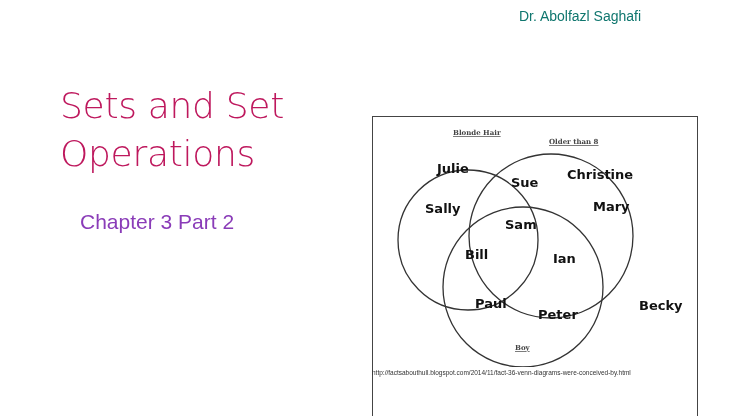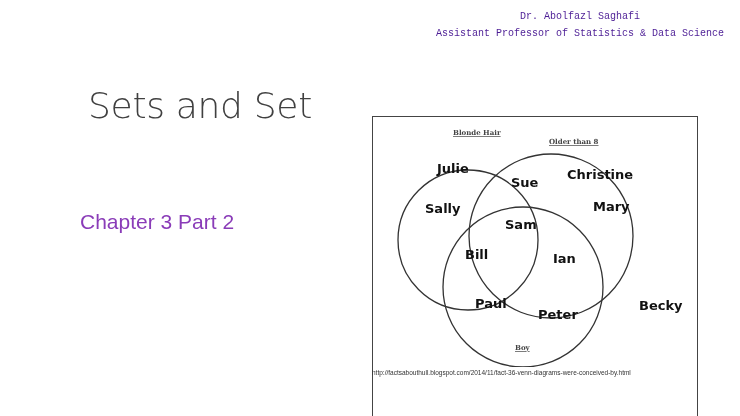--- a/index.html
+++ b/index.html
@@ -1,33 +1,33 @@
 <!DOCTYPE html>
 <html><head>
 <meta charset="utf-8">
 <style>
   html, body { margin:0; padding:0; background:#ffffff; }
   body { width:740px; height:416px; position:relative; overflow:hidden; font-family:"Liberation Sans", sans-serif; }
-  .header { position:absolute; right:10px; top:8px; width:300px; text-align:center; font-family:Liberation Mono, monospace; font-size:10px; color:#4c1d95; line-height:17px; }
-  .title { position:absolute; left:60px; top:82px; width:280px; text-align:center; font-family:"DejaVu Sans", sans-serif; font-weight:200; font-size:36px; line-height:48px; color:#404040; letter-spacing:-0.3px; }
+  .header { position:absolute; right:10px; top:8px; width:300px; text-align:center; font-family:Liberation Sans, sans-serif; font-size:14px; color:#0f766e; line-height:17px; }
+  .title { position:absolute; left:60px; top:82px; width:280px; font-family:"DejaVu Sans", sans-serif; font-weight:200; font-size:36px; line-height:48px; color:#be185d; letter-spacing:-0.3px; }
   .subtitle { position:absolute; left:80px; top:210px; width:240px; text-align:left; font-size:21px; color:#8a3cb8; }
   .figure { position:absolute; left:372px; top:116px; width:326px; height:312px; border:1.5px solid #444; box-sizing:border-box; background:#fff; }
   .figure svg { position:absolute; left:0; top:0; }
   .caption { position:absolute; left:372px; top:369px; font-size:6.5px; color:#333; white-space:nowrap; }
 </style>
 </head>
 <body>
 
 <div class="header">
   <div>Dr. Abolfazl Saghafi</div>
-  <div>Assistant Professor of Statistics &amp; Data Science</div>
 </div>
 
 <div class="title">
   <div>Sets and Set</div>
+  <div>Operations</div>
 </div>
 
 <div class="subtitle">Chapter 3 Part 2</div>
 
 <div class="figure">
   <svg width="326" height="250" viewBox="0 0 326 250">
     <circle cx="95" cy="123" r="70" fill="none" stroke="#333" stroke-width="1.3"></circle>
     <circle cx="160" cy="137" r="70" fill="none" stroke="#333" stroke-width="1.3" style="display:none"></circle>
     <circle cx="196" cy="128" r="82" fill="none" stroke="#333" stroke-width="1.3" transform="translate(-18,-9)"></circle>
     <circle cx="150" cy="170" r="80" fill="none" stroke="#333" stroke-width="1.3"></circle>

